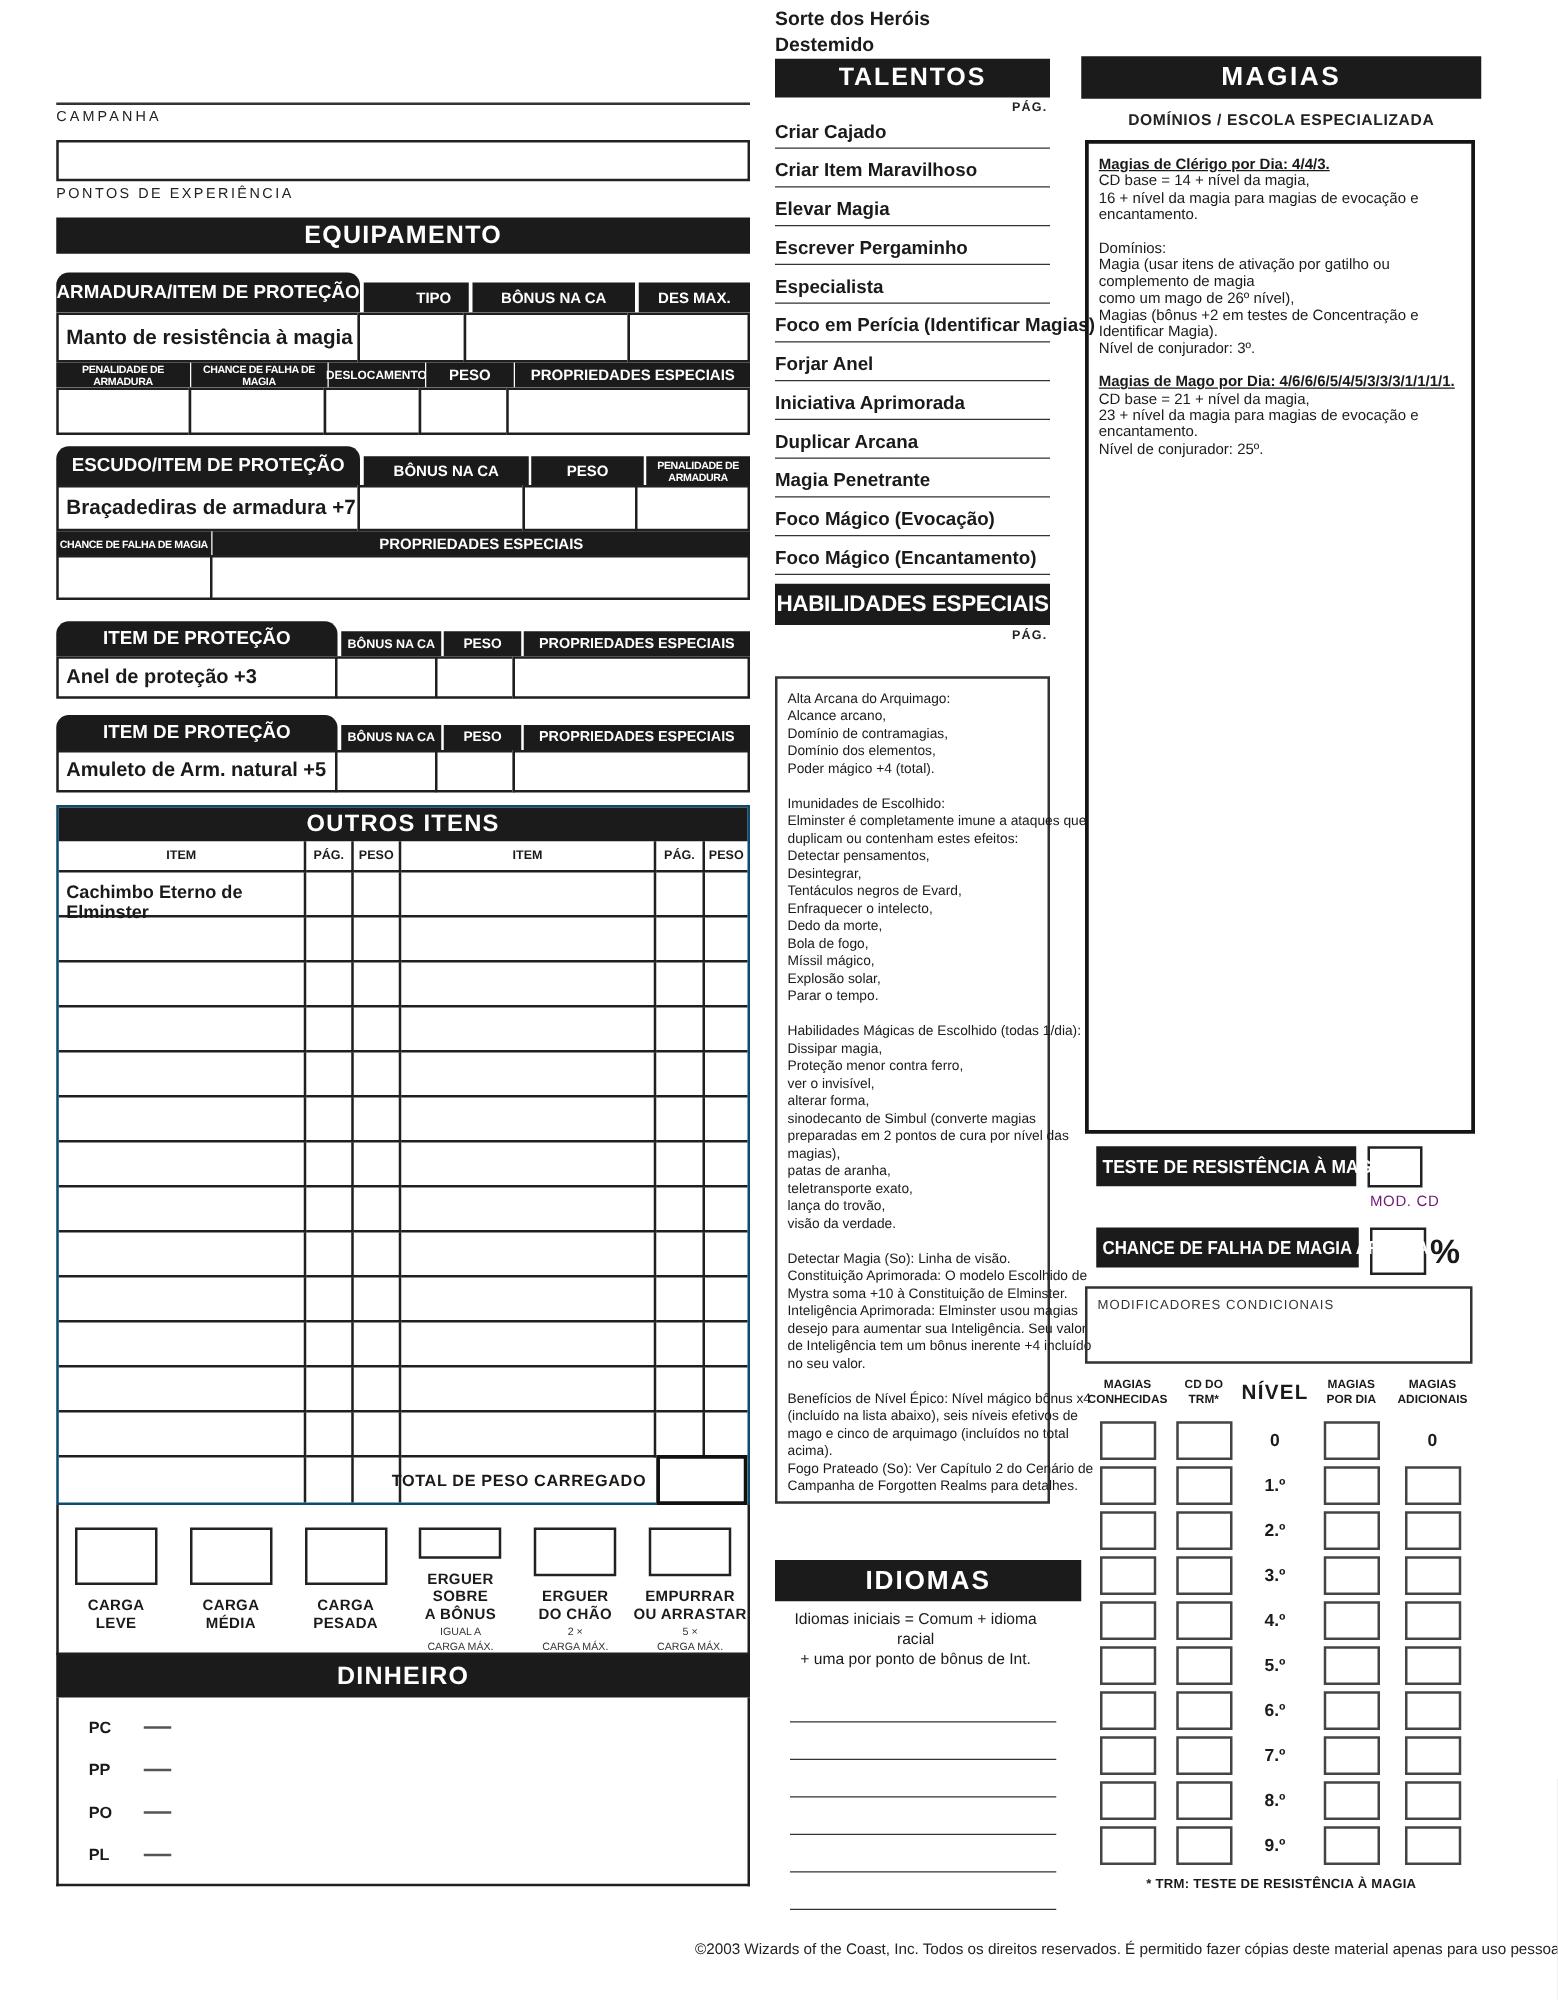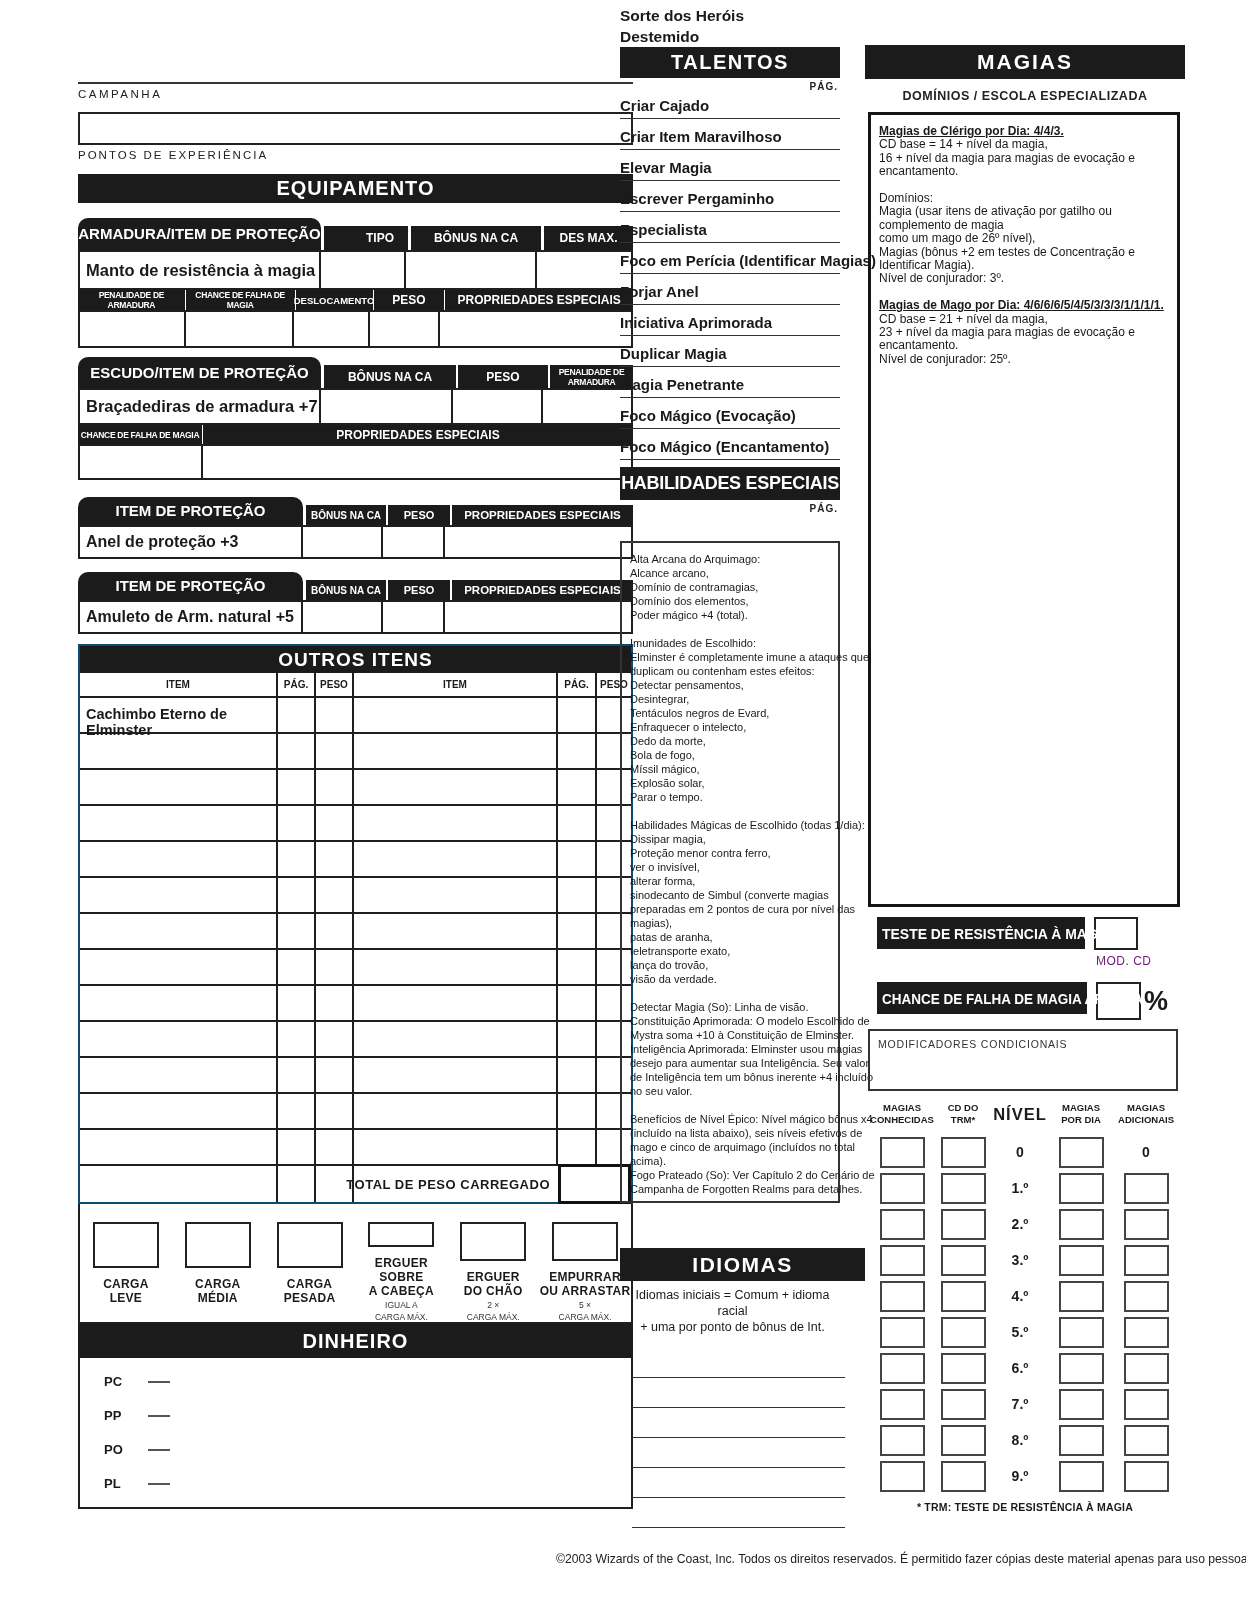--- a/index.html
+++ b/index.html
@@ -3,21 +3,21 @@
 <meta charset="utf-8">
 <style>
   * { box-sizing: border-box; margin: 0; padding: 0; }
   html,body { background:#e8e8e8; }
   .page {
     position: relative; width: 1246px; height: 1600px; background: #fff;
     font-family: "Liberation Sans", sans-serif; color: #1a1a1a; overflow: hidden;
     margin: 0 auto;
   }
   .col { position: absolute; top: 0; }
-  .col-left   { left: 45px;  width: 555px; margin-left: 33px; }
+  .col-left   { left: 45px;  width: 555px; }
   .col-mid    { left: 620px; width: 225px; }
   .col-right  { left: 865px; width: 381px; }
 
   .banner { background:#1b1b1b; color:#fff; font-weight:bold; text-align:center; }
   .tab    { background:#1b1b1b; color:#fff; font-weight:bold; text-align:center;
             border-radius: 10px 10px 0 0; }
   .hcell  { background:#1b1b1b; color:#fff; font-weight:bold; text-align:center;
             display:flex; align-items:center; justify-content:center; }
   .cell   { border:2px solid #1f1f1f; background:#fff; }
   .lbl    { color:#222; }
@@ -430,21 +430,21 @@
           <div class="carga-l">CARGA</div>
           <div class="carga-l">PESADA</div>
           <div class="carga-n"></div>
           <div class="carga-n"></div>
         </div>
       </div>
         <div class="carga-slot">
         <div class="carga-box"></div>
         <div>
           <div class="carga-l">ERGUER SOBRE</div>
-          <div class="carga-l">A CABEÇA</div>
+          <div class="carga-l">A BÔNUS</div>
           <div class="carga-n">IGUAL A</div>
           <div class="carga-n">CARGA MÁX.</div>
         </div>
       </div>
         <div class="carga-slot">
         <div class="carga-box"></div>
         <div>
           <div class="carga-l">ERGUER</div>
           <div class="carga-l">DO CHÃO</div>
           <div class="carga-n">2 ×</div>
@@ -515,21 +515,21 @@
         <div class="talent">
         <span class="tx">Foco em Perícia (Identificar Magias)</span>
       </div>
         <div class="talent">
         <span class="tx">Forjar Anel</span>
       </div>
         <div class="talent">
         <span class="tx">Iniciativa Aprimorada</span>
       </div>
         <div class="talent">
-        <span class="tx">Duplicar Magia</span>
+        <span class="tx">Duplicar Arcana</span>
       </div>
         <div class="talent">
         <span class="tx">Magia Penetrante</span>
       </div>
         <div class="talent">
         <span class="tx">Foco Mágico (Evocação)</span>
       </div>
         <div class="talent">
         <span class="tx">Foco Mágico (Encantamento)</span>
       </div>

